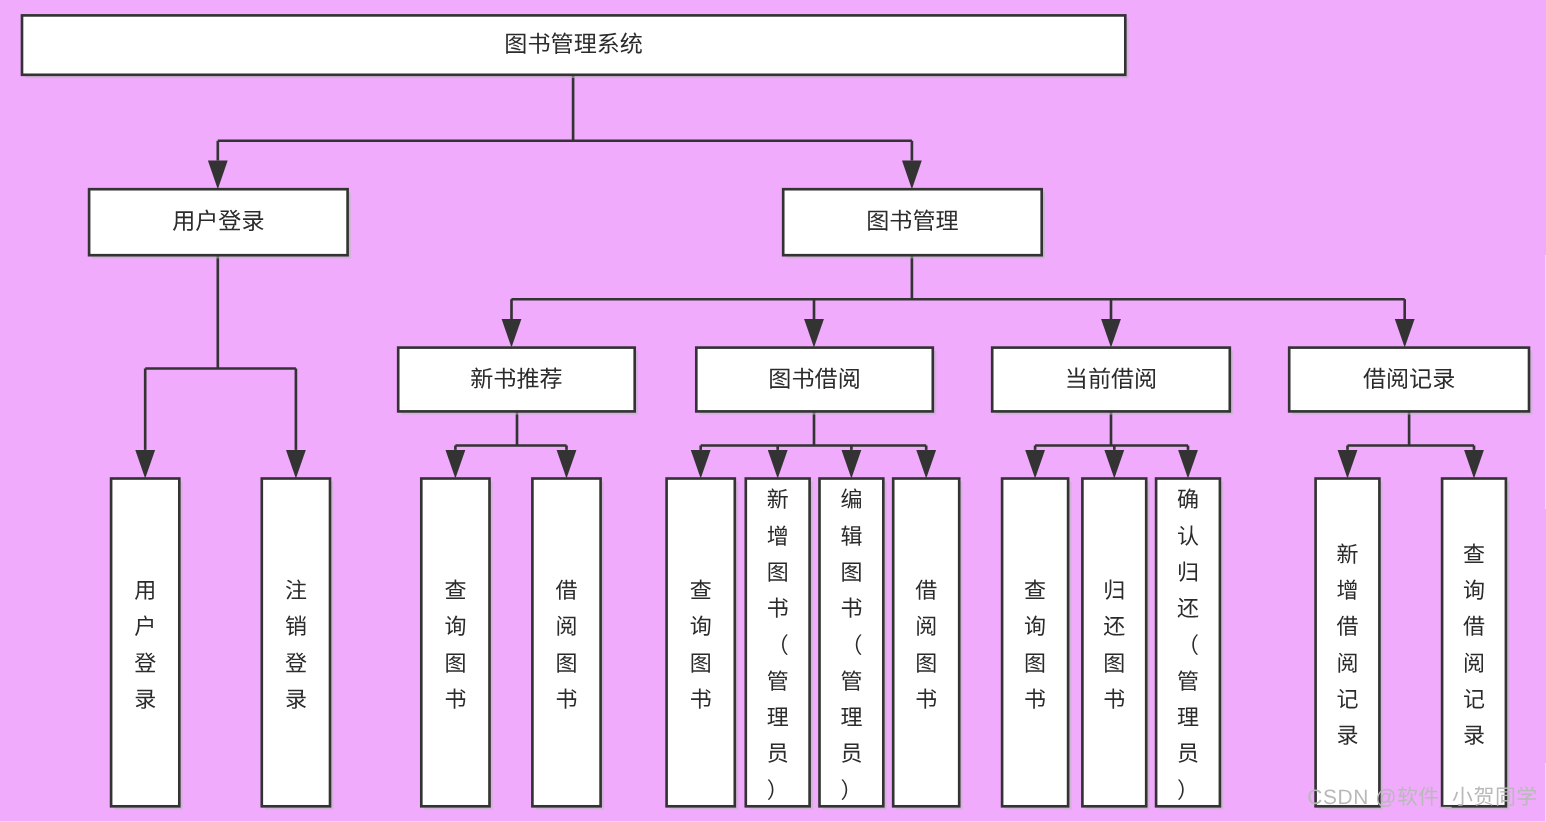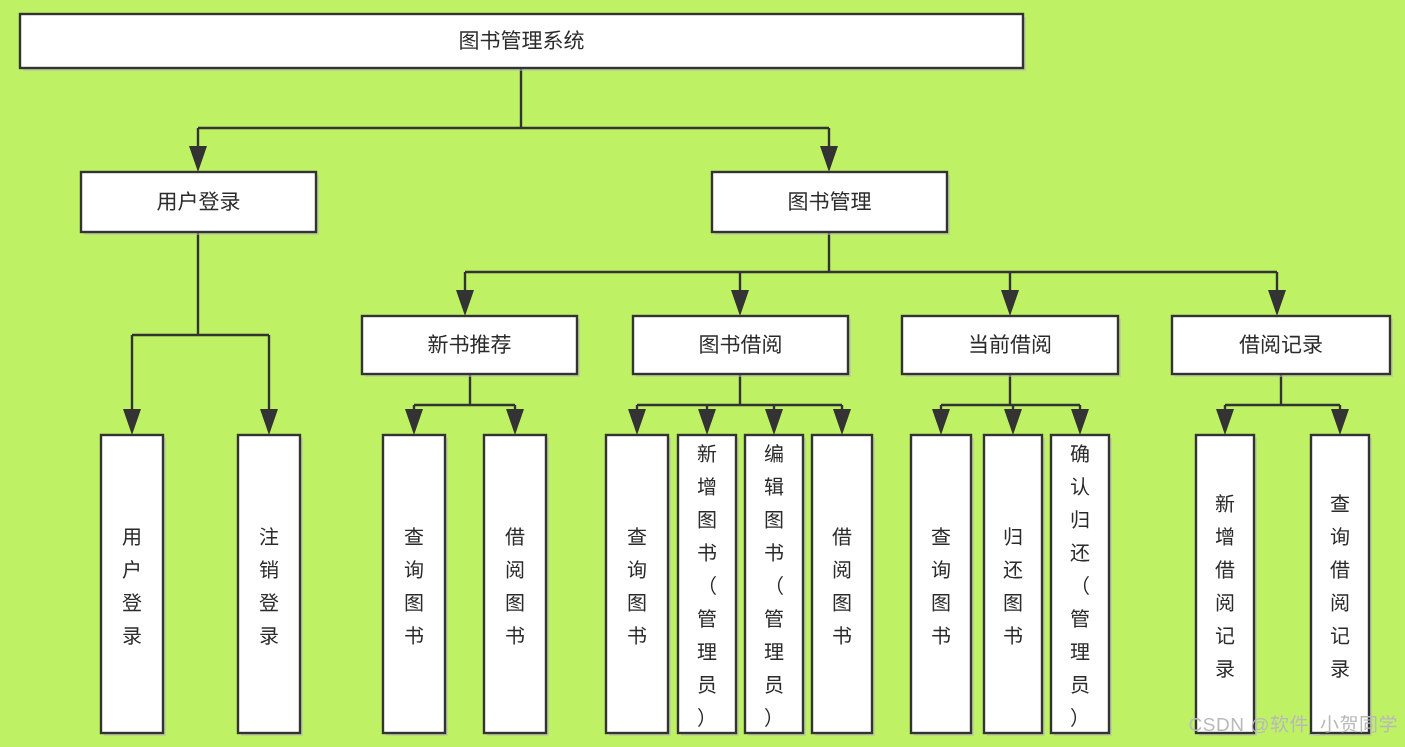--- a/index.html
+++ b/index.html
@@ -8,21 +8,21 @@
     padding: 0;
     background: #ffffff;
   }
   body {
     font-family: "Liberation Sans", "DejaVu Sans", sans-serif;
   }
   #diagram-root {
     position: relative;
     width: 1405px;
     height: 747px;
-    background: #bef264;
+    background: #f0abfc;
     overflow: hidden;
   }
   svg.diagram-canvas {
     position: absolute;
     left: 0;
     top: 0;
     width: 1405px;
     height: 747px;
     display: block;
   }

